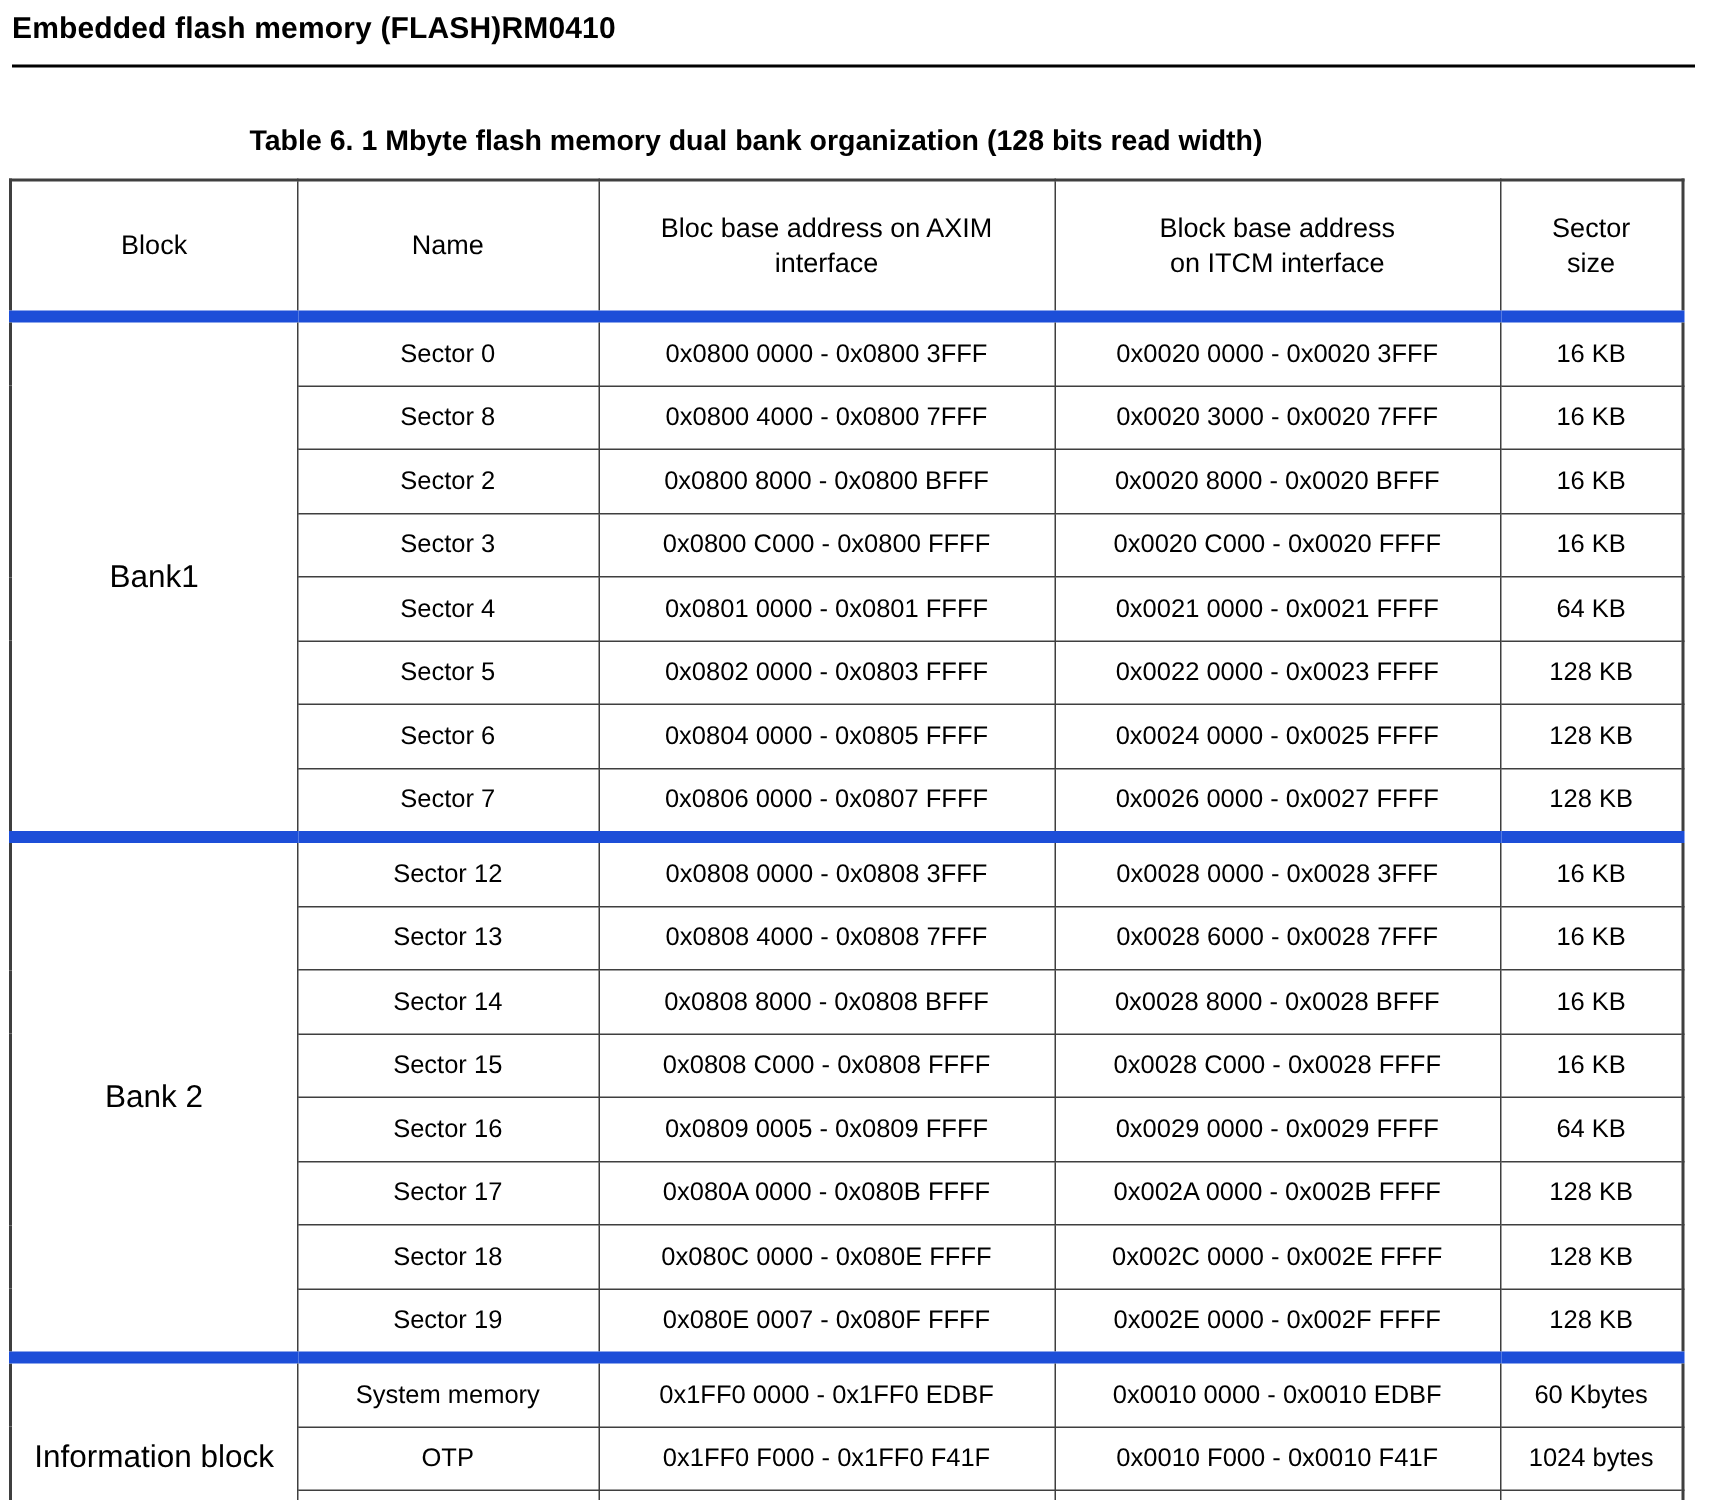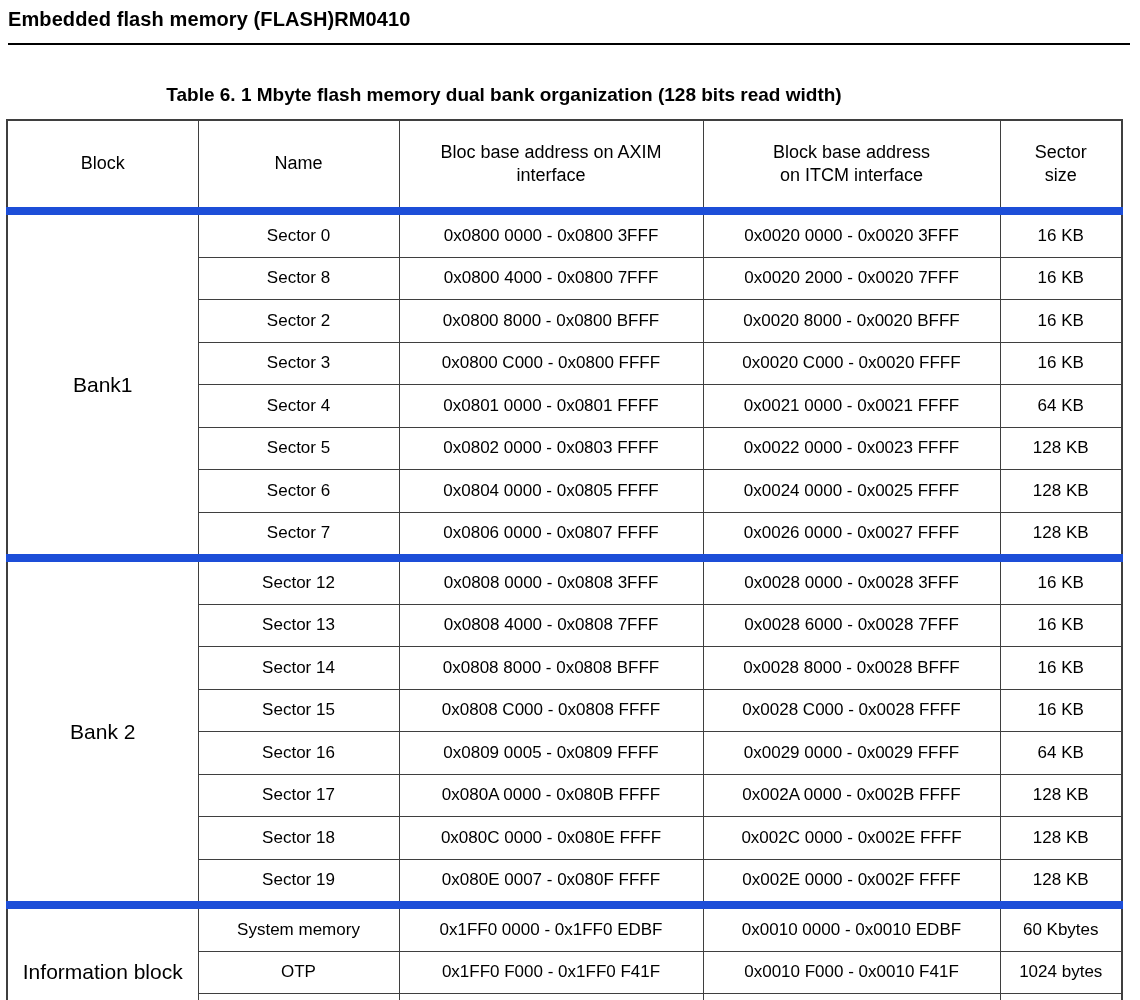--- a/index.html
+++ b/index.html
@@ -162,21 +162,21 @@
         <tr class="group-start">
           <td class="block-cell" rowspan="8">Bank1</td>
           <td>Sector 0</td>
           <td>0x0800 0000 - 0x0800 3FFF</td>
           <td>0x0020 0000 - 0x0020 3FFF</td>
           <td>16 KB</td>
         </tr>
         <tr>
           <td>Sector 8</td>
           <td>0x0800 4000 - 0x0800 7FFF</td>
-          <td>0x0020 2000 - 0x0020 7FFF</td>
+          <td>0x0020 3000 - 0x0020 7FFF</td>
           <td>16 KB</td>
         </tr>
         <tr>
           <td>Sector 2</td>
           <td>0x0800 8000 - 0x0800 BFFF</td>
           <td>0x0020 8000 - 0x0020 BFFF</td>
           <td>16 KB</td>
         </tr>
         <tr>
           <td>Sector 3</td>

